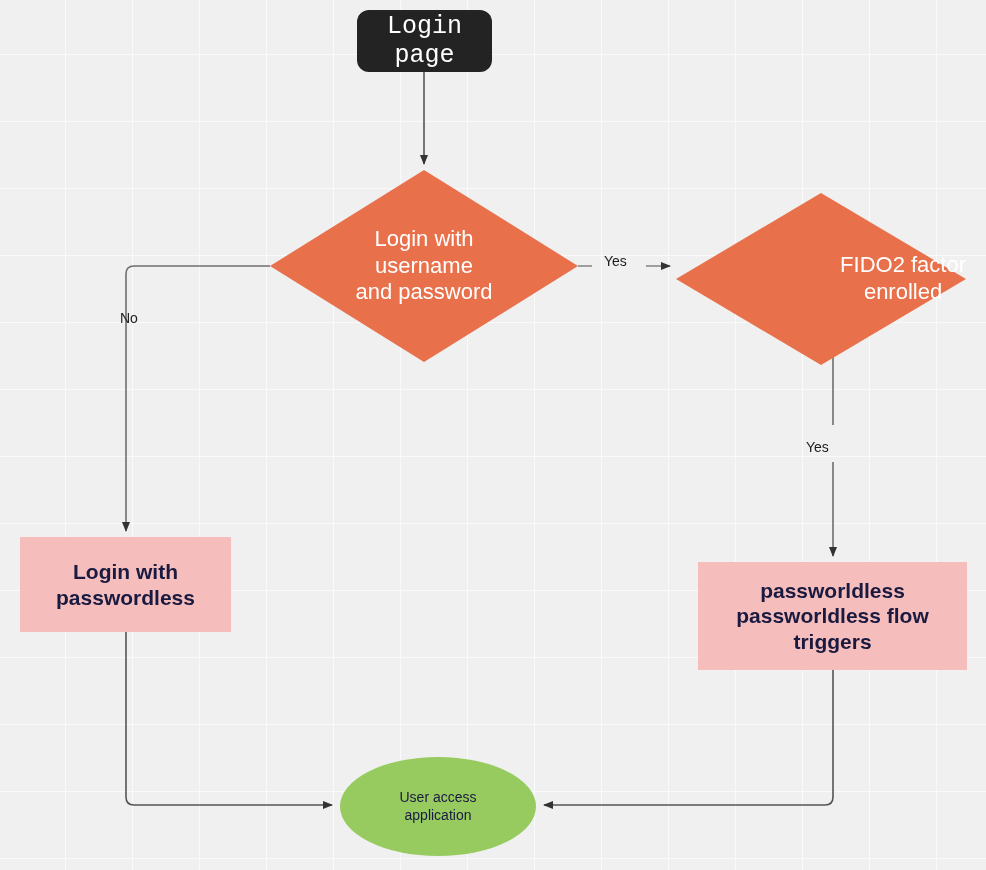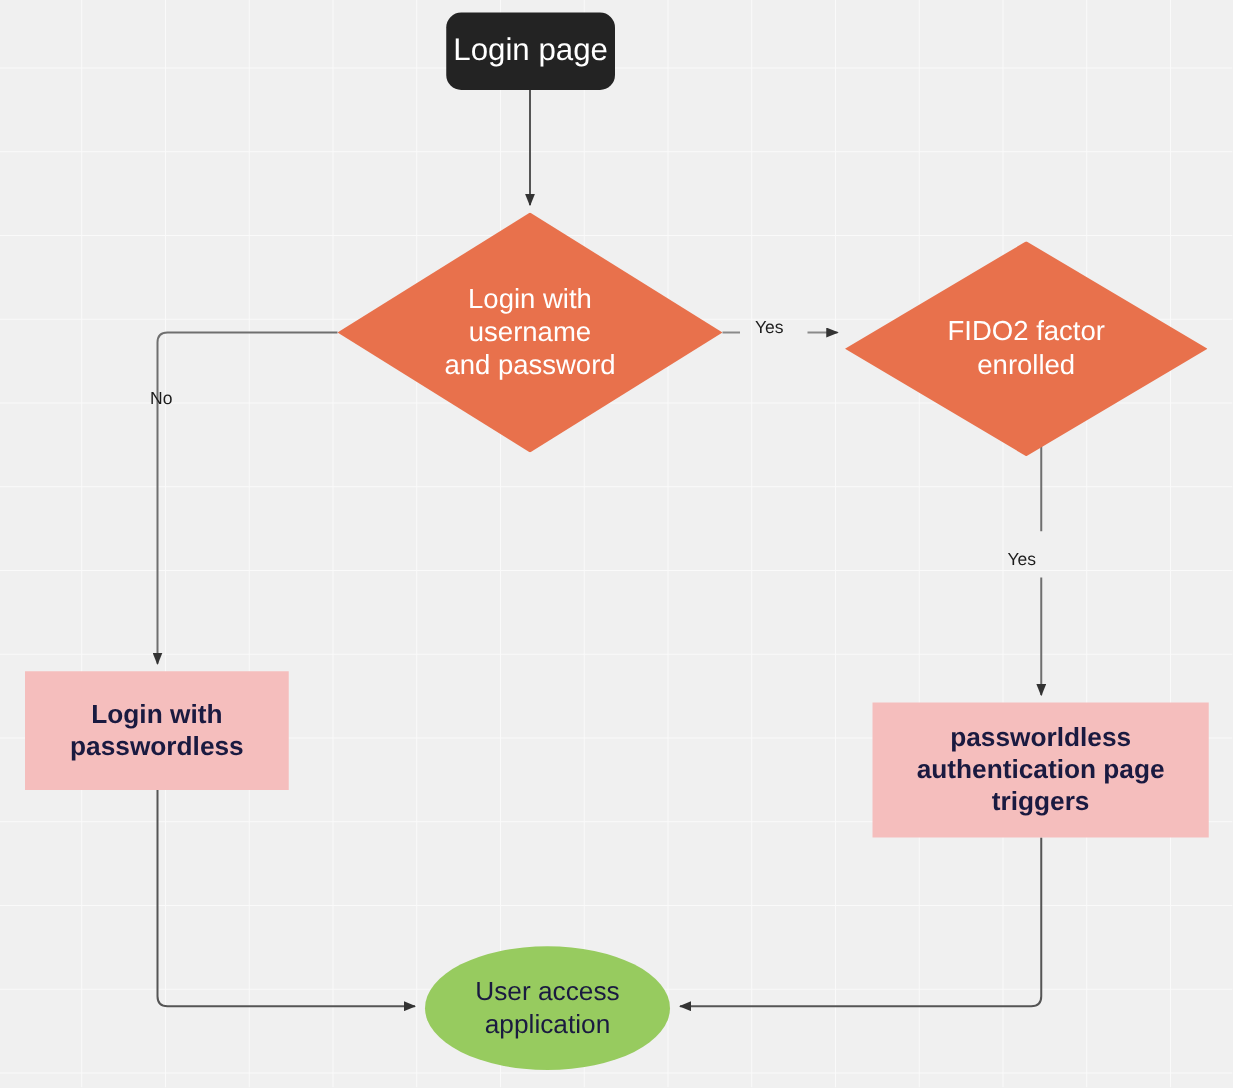--- a/index.html
+++ b/index.html
@@ -40,20 +40,21 @@
     white-space: pre-line;
   }
 
   
   .node-terminal {
     background: #232323;
     color: #ffffff;
     border-radius: 12px;
     font-size: 25px;
     line-height: 1.18;
+    font-family: Liberation Mono, monospace;
   }
 
   
   .node-decision {
     color: #ffffff;
     font-size: 22px;
     line-height: 1.22;
   }
   .node-decision .diamond-shape {
     position: absolute;
@@ -76,21 +77,21 @@
     font-size: 21px;
     font-weight: bold;
     line-height: 1.22;
   }
 
   
   .node-ellipse {
     background: #97CB5F;
     color: #1a1a40;
     border-radius: 50%;
-    font-size: 21px;
+    font-size: 14px;
     line-height: 1.22;
     justify-content: center;
   }
 
   .edge-label {
     position: absolute;
     color: #1c1c1c;
     font-size: 14px;
     line-height: 1;
     white-space: nowrap;
@@ -127,34 +128,34 @@
     <span class="node-label">Login page</span>
   </div>
 
   <div class="node node-decision" style="left:270px; top:170px; width:308px; height:192px;">
     <span class="diamond-shape"></span>
     <span class="node-label">Login with
 username
 and password</span>
   </div>
 
-  <div class="node node-decision" style="left:676px; top:193px; width:290px; height:172px;">
+  <div class="node node-decision" style="left:676px; top:193px; width:290px; height:172px;justify-content:flex-end;">
     <span class="diamond-shape"></span>
     <span class="node-label">FIDO2 factor
 enrolled</span>
   </div>
 
   <div class="node node-process" style="left:20px; top:537px; width:211px; height:95px;">
     <span class="node-label">Login with
 passwordless</span>
   </div>
 
   <div class="node node-process" style="left:698px; top:562px; width:269px; height:108px;">
     <span class="node-label">passworldless
-authentication page
+passworldless flow
 triggers</span>
   </div>
 
   <div class="node node-ellipse" style="left:340px; top:757px; width:196px; height:99px;">
     <span class="node-label">User access
 application</span>
   </div>
 
   <div class="edge-label" style="left:604px; top:254px;">Yes</div>
 

